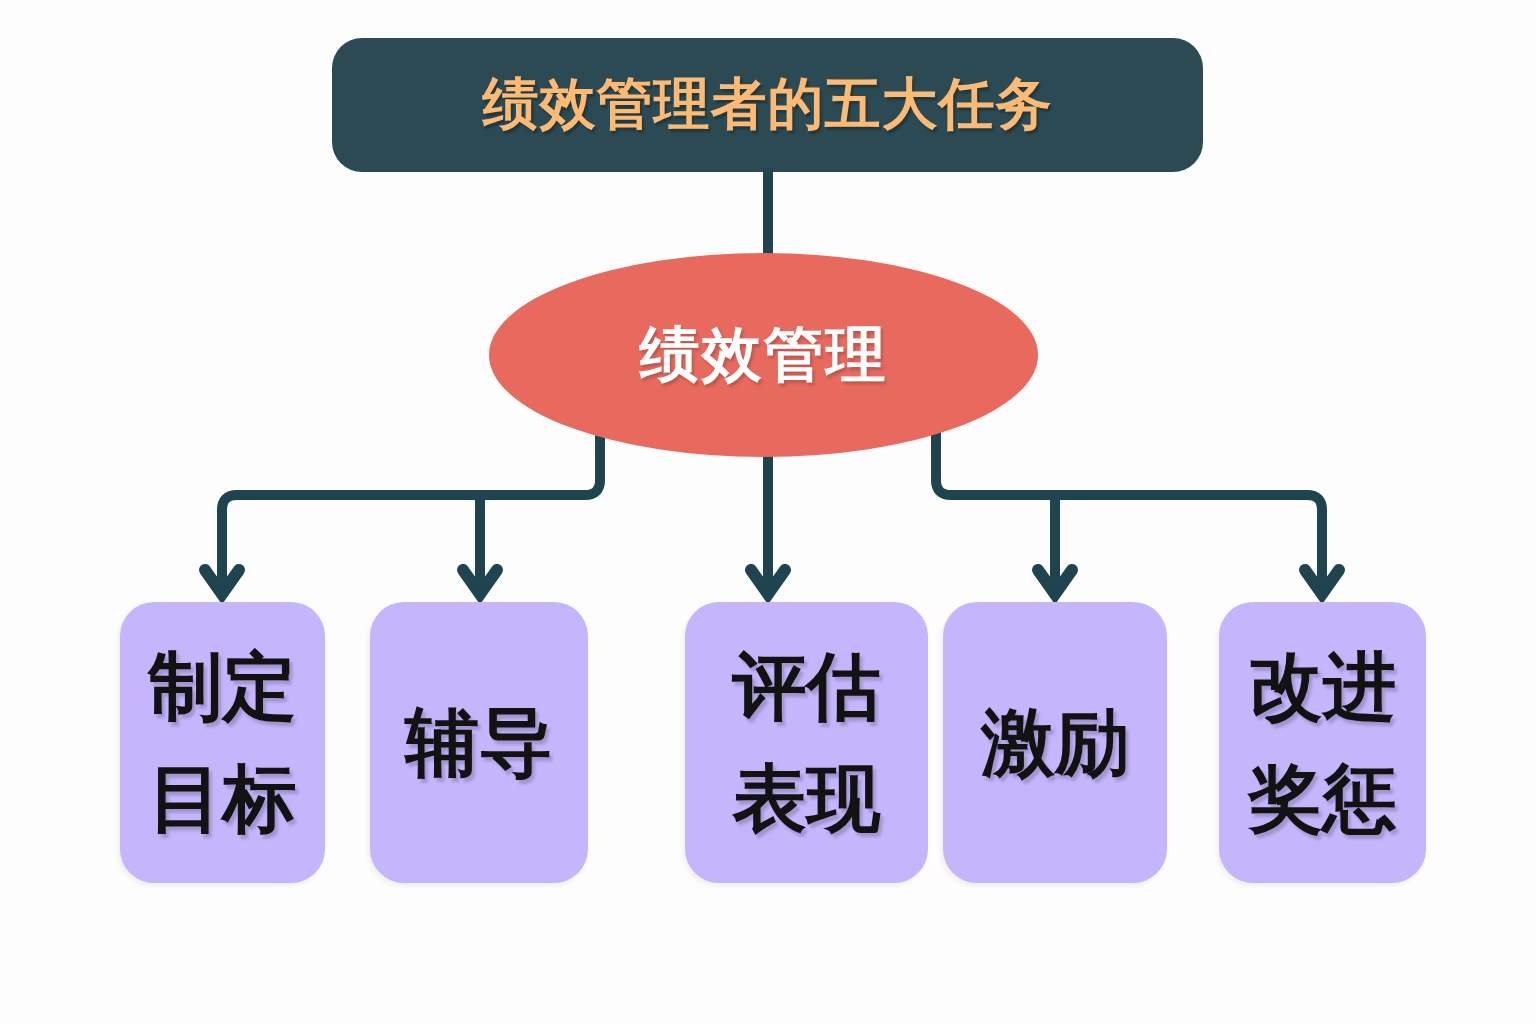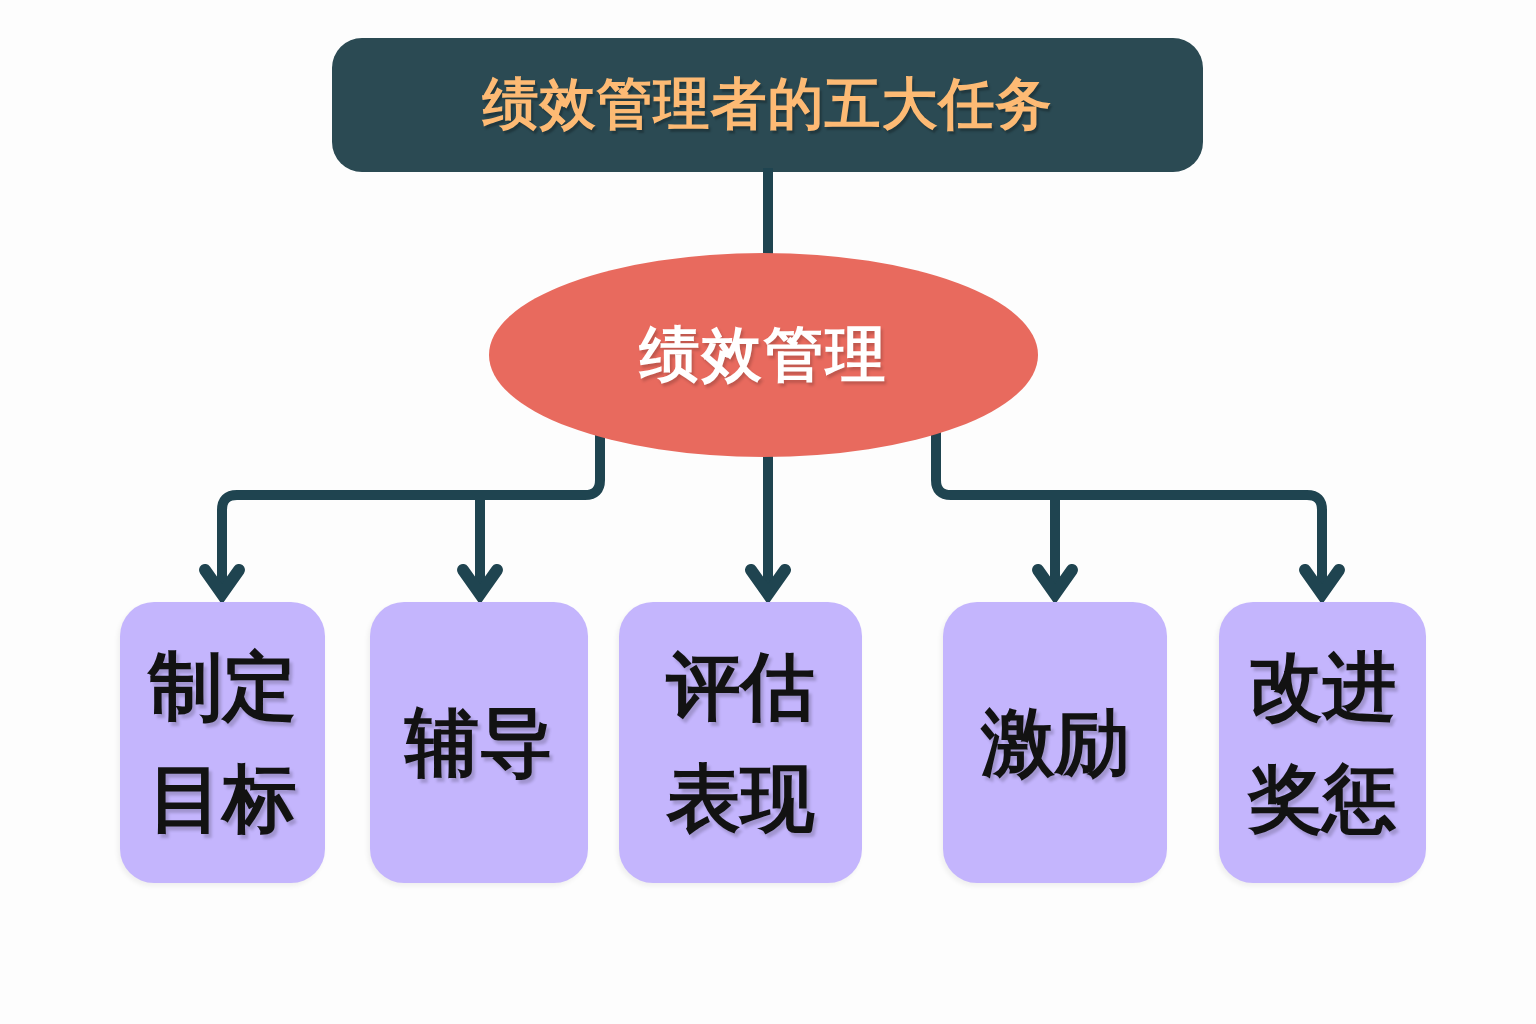--- a/index.html
+++ b/index.html
@@ -80,21 +80,21 @@
   .task-box .line {
     color: #121212;
     font-size: 74px;
     font-weight: bold;
     line-height: 112px;
     white-space: nowrap;
     text-shadow: 3px 4px 3px rgba(0,0,0,0.18);
   }
   #box1 { left: 120px;  width: 205px; }
   #box2 { left: 370px;  width: 218px; }
-  #box3 { left: 619px;  width: 243px; }
+  #box3 { left: 685px;  width: 243px; }
   #box4 { left: 943px;  width: 224px; }
   #box5 { left: 1219px; width: 207px; }
 </style>
 </head>
 <body>
 
 <div id="canvas">
 
   <div class="title-banner">
     <span class="txt">绩效管理者的五大任务</span>

